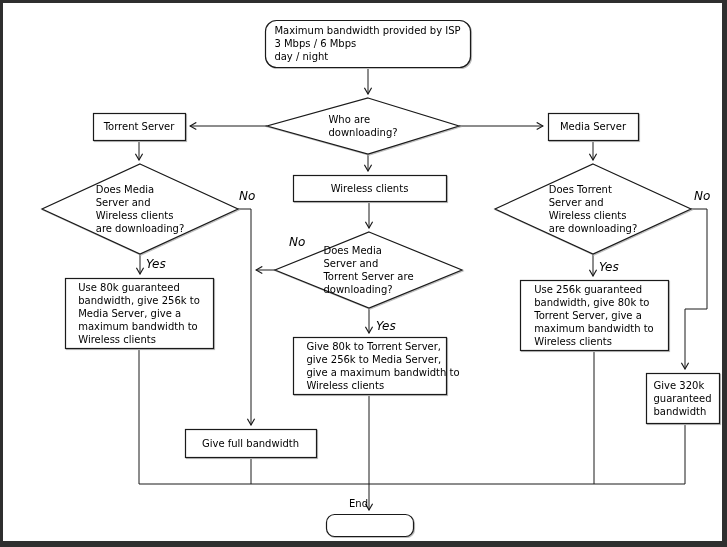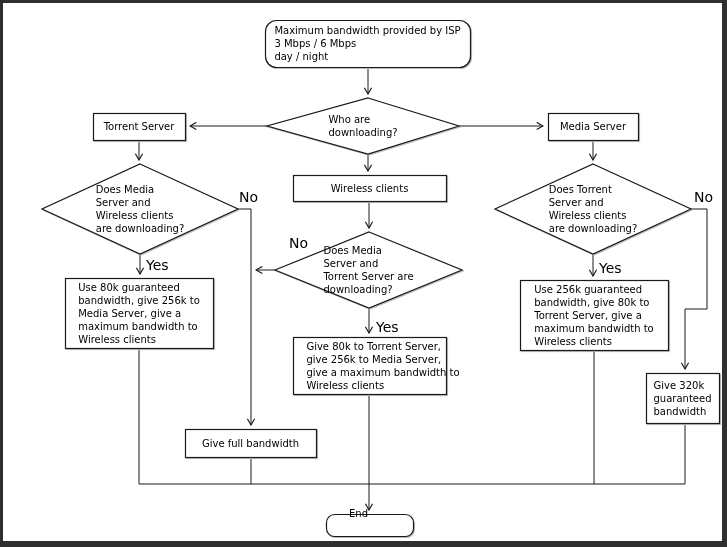--- a/index.html
+++ b/index.html
@@ -20,22 +20,23 @@
   #shapes { filter:drop-shadow(1px 1.5px 0px #bdbdbd); }
   .node-label {
     position:absolute;
     display:flex; align-items:center; justify-content:center;
     font-size:10px; line-height:13px; color:#000;
     white-space:pre;
     pointer-events:none;
   }
   .edge-label {
     position:absolute;
-    font-size:14px; color:#000;
+    font-size:12px; color:#000;
     pointer-events:none;
+    font-style:italic;
   }
 </style>
 </head>
 <body>
 
 <div id="canvas">
 
   <svg id="edges" viewBox="0 0 719 538" xmlns="http://www.w3.org/2000/svg">
     <defs>
       <marker id="arrow" viewBox="0 0 10 10" refX="8.5" refY="5" markerWidth="9" markerHeight="9" orient="auto-start-reverse">
@@ -112,21 +113,21 @@
 Wireless clients</div>
   <div class="node-label" style="left:517px;top:277px;width:148px;height:70px;">Use 256k guaranteed
 bandwidth, give 80k to
 Torrent Server, give a
 maximum bandwidth to
 Wireless clients</div>
   <div class="node-label" style="left:643px;top:370px;width:73px;height:50px;">Give 320k
 guaranteed
 bandwidth</div>
   <div class="node-label" style="left:182px;top:426px;width:131px;height:28px;">Give full bandwidth</div>
-  <div class="node-label" style="left:323px;top:499px;width:65px;height:22px;">End</div>
+  <div class="node-label" style="left:323px;top:489px;width:65px;height:22px;">End</div>
 
   <span class="edge-label" style="left:236px;top:186px;">No</span>
   <span class="edge-label" style="left:143px;top:254px;">Yes</span>
   <span class="edge-label" style="left:286px;top:232px;">No</span>
   <span class="edge-label" style="left:373px;top:316px;">Yes</span>
   <span class="edge-label" style="left:691px;top:186px;">No</span>
   <span class="edge-label" style="left:596px;top:257px;">Yes</span>
 
 </div>
 

